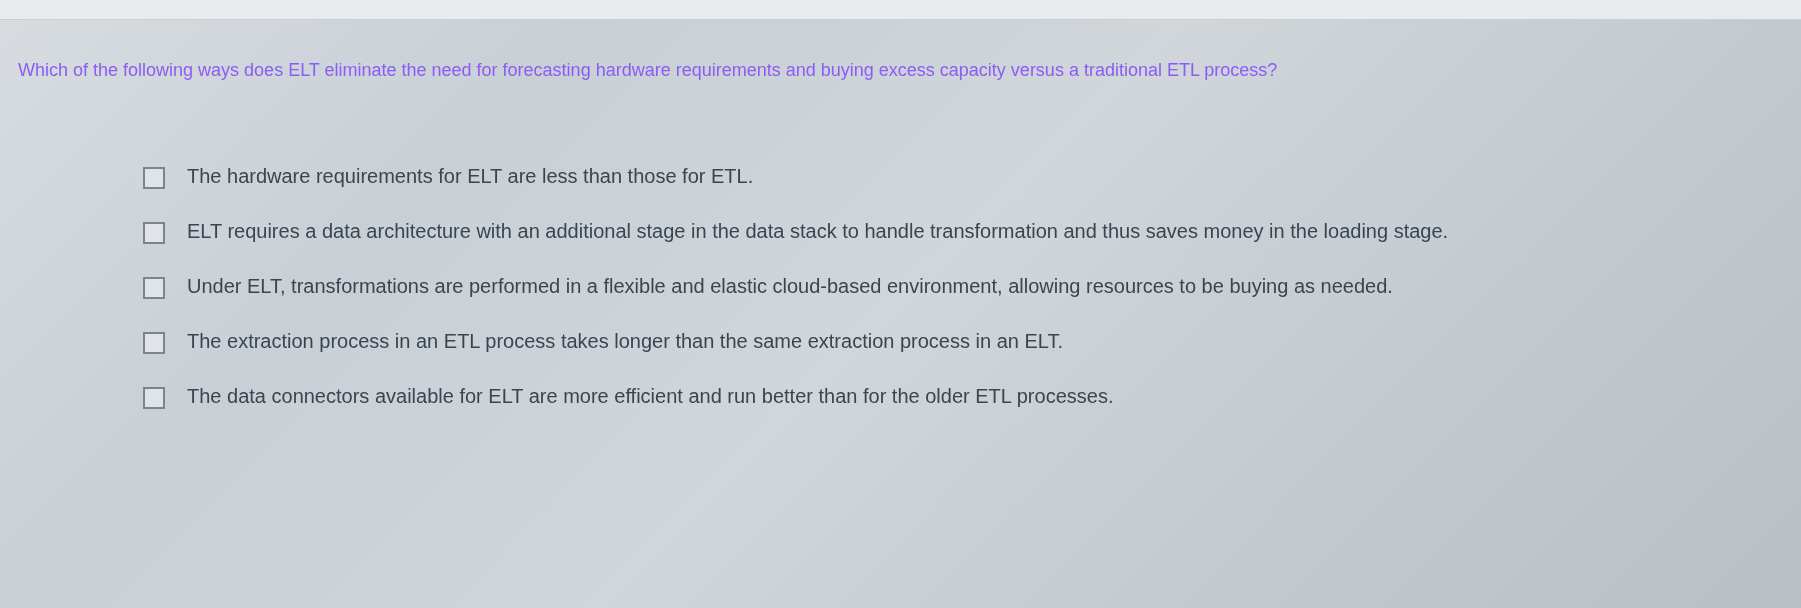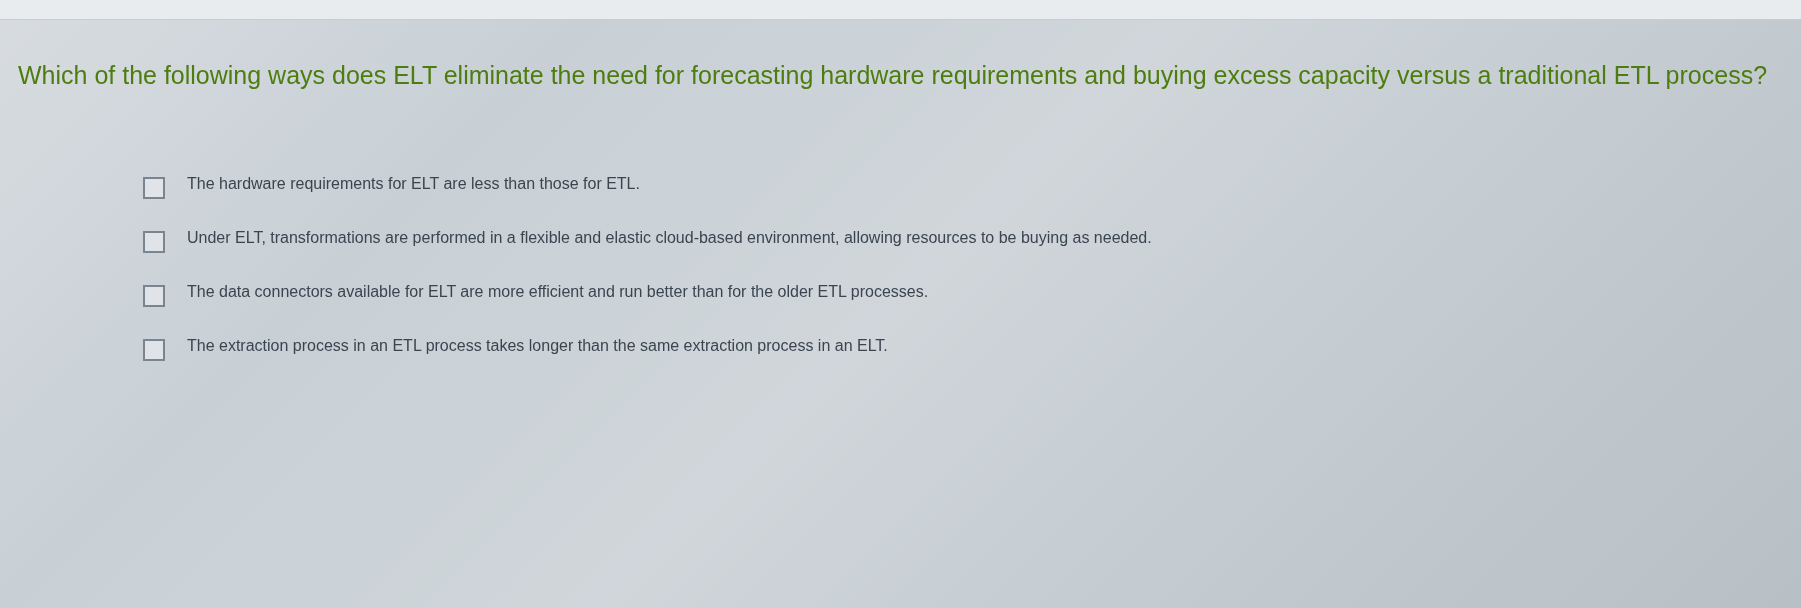--- a/index.html
+++ b/index.html
@@ -18,22 +18,22 @@
     }
     .top-border {
       height: 20px;
       background: #e8ecef;
       border-bottom: 1px solid #ccc;
     }
     .question-area {
       padding: 38px 18px 0 18px;
     }
     .question-text {
-      font-size: 25px;
-      color: #4d7c0f;
+      font-size: 18px;
+      color: #8b5cf6;
       line-height: 1.4;
       margin-bottom: 80px;
     }
     .options-area {
       padding-left: 125px;
       padding-right: 30px;
     }
     .option-row {
       display: flex;
       align-items: flex-start;
@@ -43,50 +43,54 @@
       width: 22px;
       height: 22px;
       border: 2px solid #7a8590;
       background: #e0e4e8;
       flex-shrink: 0;
       margin-right: 22px;
       margin-top: 4px;
       cursor: pointer;
     }
     .option-text {
-      font-size: 16px;
+      font-size: 20px;
       color: #3a4550;
       line-height: 1.35;
     }
   </style>
 </head>
 <body>
 
 <div class="top-border"></div>
 
 <div class="question-area">
   <div class="question-text">Which of the following ways does ELT eliminate the need for forecasting hardware requirements and buying excess capacity versus a traditional ETL process?</div>
 
   <div class="options-area">
 
     <div class="option-row">
       <div class="checkbox"></div>
       <div class="option-text">The hardware requirements for ELT are less than those for ETL.</div>
     </div>
 
+    <div class="option-row">
+      <div class="checkbox"></div>
+      <div class="option-text">ELT requires a data architecture with an additional stage in the data stack to handle transformation and thus saves money in the loading stage.</div>
+    </div>
 
     <div class="option-row">
       <div class="checkbox"></div>
       <div class="option-text">Under ELT, transformations are performed in a flexible and elastic cloud-based environment, allowing resources to be buying as needed.</div>
     </div>
 
     <div class="option-row">
       <div class="checkbox"></div>
-      <div class="option-text">The data connectors available for ELT are more efficient and run better than for the older ETL processes.</div>
+      <div class="option-text">The extraction process in an ETL process takes longer than the same extraction process in an ELT.</div>
     </div>
 
     <div class="option-row">
       <div class="checkbox"></div>
-      <div class="option-text">The extraction process in an ETL process takes longer than the same extraction process in an ELT.</div>
+      <div class="option-text">The data connectors available for ELT are more efficient and run better than for the older ETL processes.</div>
     </div>
 
   </div>
 </div>
 
 </body></html>

